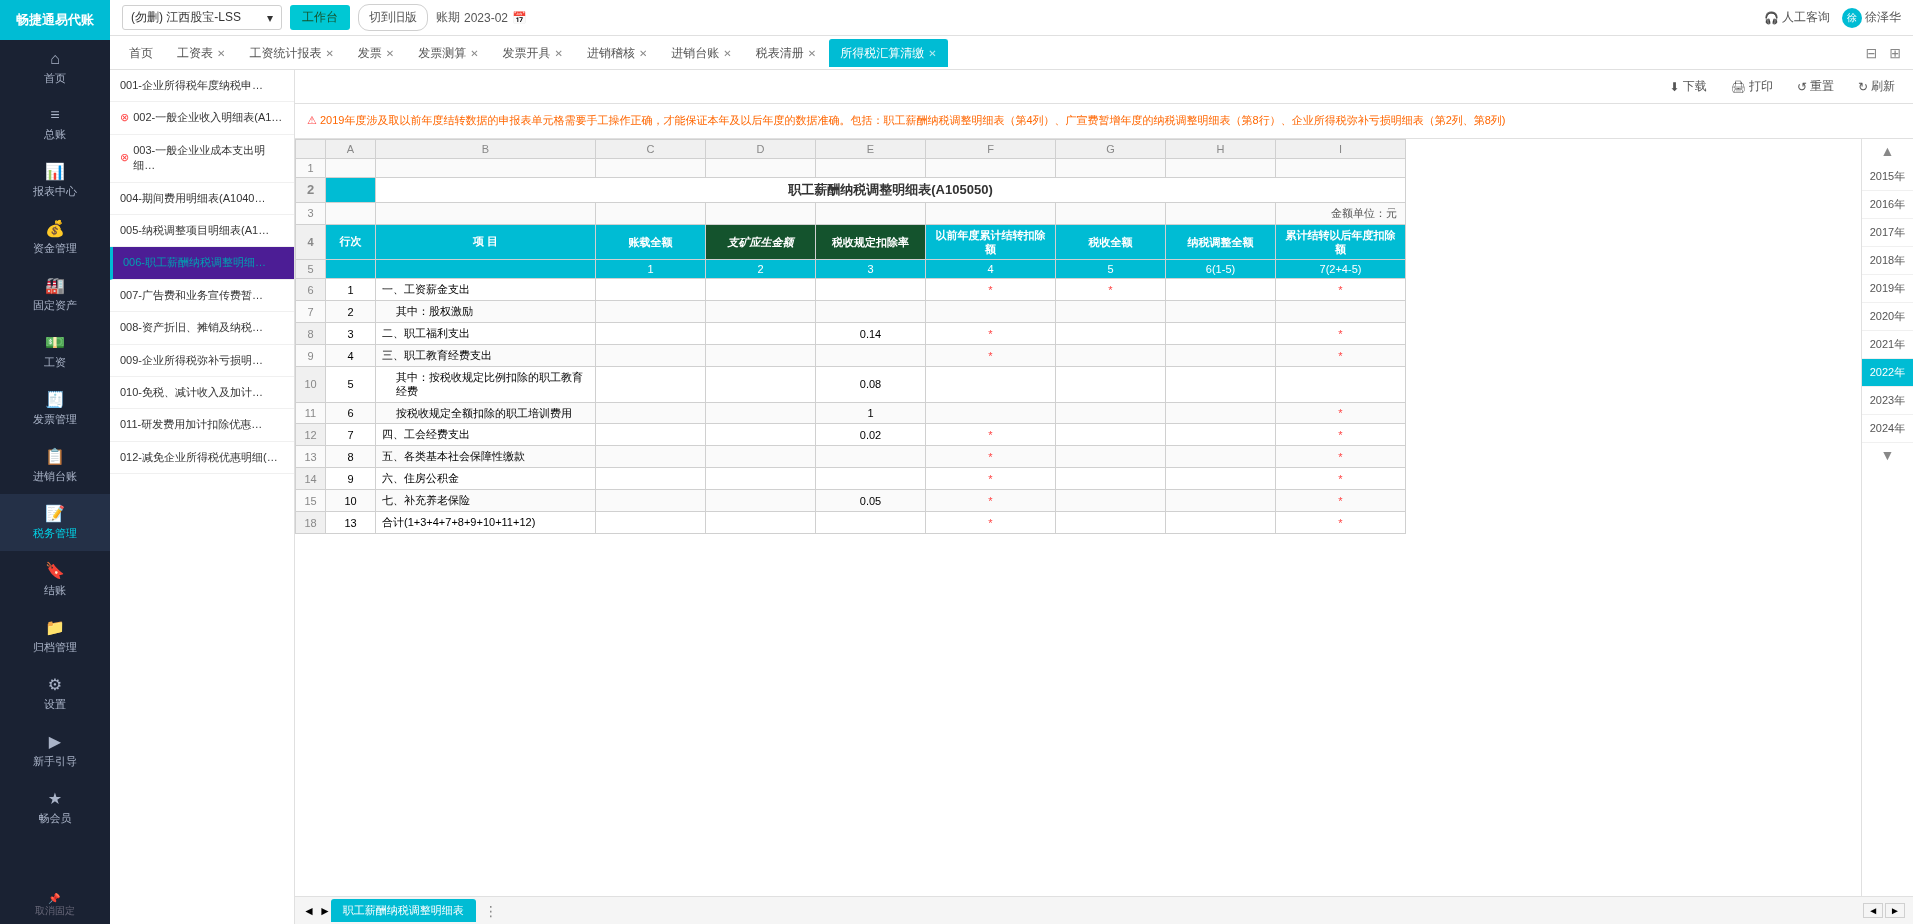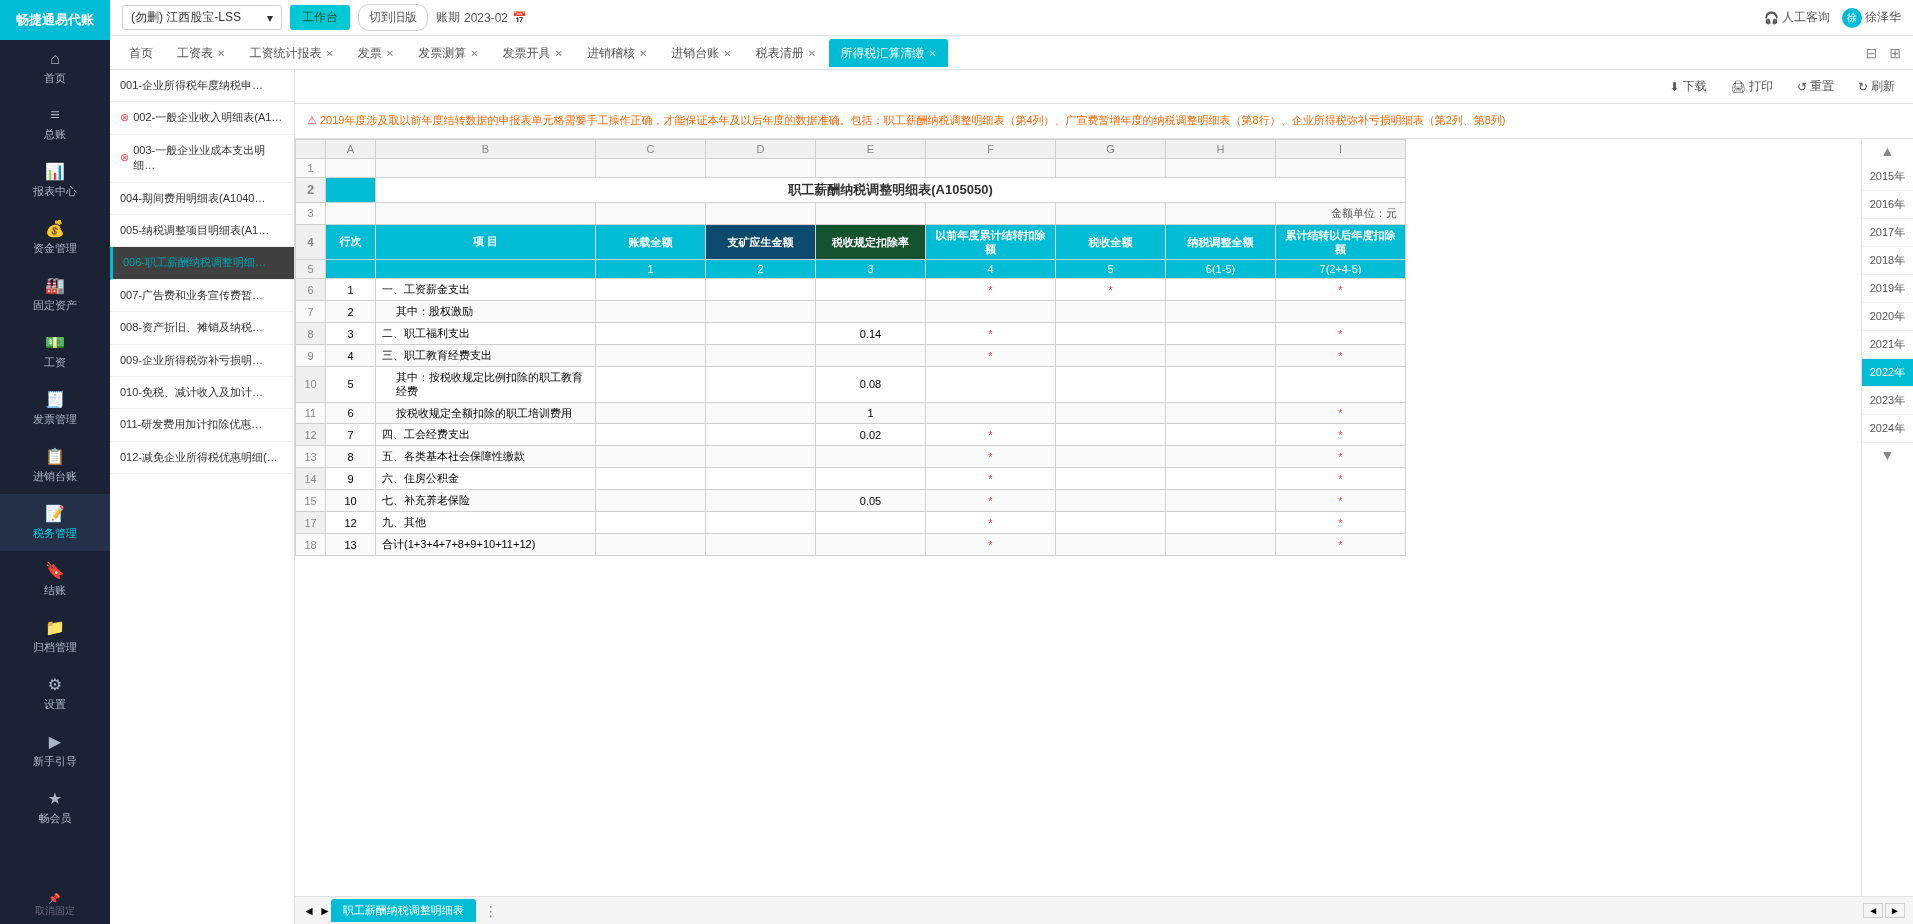--- a/index.html
+++ b/index.html
@@ -30,21 +30,21 @@
     .tab-close { font-size: 10px; color: inherit; opacity: 0.7; }
     .tabbar-right { margin-left: auto; display: flex; gap: 4px; }
     .tabbar-icon-btn { background: none; border: none; cursor: pointer; color: #888; font-size: 14px; padding: 2px 4px; }
 
     
     .content { flex: 1; display: flex; overflow: hidden; background: #f5f5f5; }
 
     
     .left-panel { width: 185px; background: #fff; border-right: 1px solid #e0e0e0; display: flex; flex-direction: column; flex-shrink: 0; overflow-y: auto; }
     .list-item { padding: 8px 10px; font-size: 11px; color: #333; cursor: pointer; border-bottom: 1px solid #f0f0f0; display: flex; align-items: center; gap: 4px; line-height: 1.4; }
-    .list-item.active { background: #404040; color: #00a0b0; border-left: 3px solid #00bcd4; }
+    .list-item.active { background: #4c1d95; color: #00a0b0; border-left: 3px solid #00bcd4; }
     .list-item .err-icon { color: #ff4444; font-size: 11px; }
 
     
     .work-area { flex: 1; display: flex; flex-direction: column; overflow: hidden; position: relative; }
 
     
     .toolbar { background: #fff; padding: 6px 12px; display: flex; align-items: center; gap: 12px; border-bottom: 1px solid #e0e0e0; flex-shrink: 0; }
     .toolbar-btn { background: none; border: none; cursor: pointer; font-size: 12px; color: #555; display: flex; align-items: center; gap: 3px; padding: 2px 6px; }
 
     
@@ -349,21 +349,21 @@
                 <td class="col-G"></td>
                 <td class="col-H"></td>
                 <td colspan="1" style="text-align:right; font-size:11px; color:#555; padding-right:8px;">金额单位：元</td>
               </tr>
 
               <tr class="col-header-row">
                 <td class="row-num" style="background:#f0f0f0; color:#888;">4</td>
                 <td class="col-A" style="background:#00bcd4; color:#fff; font-weight:bold;">行次</td>
                 <td class="col-B" style="background:#00bcd4; color:#fff; font-weight:bold;">项  目</td>
                 <td class="col-C" style="background:#00bcd4; color:#fff; font-weight:bold; white-space:normal; line-height:1.3;">账载全额</td>
-                <td class="col-D" style="background:#0c4a6e; color:#fff; font-weight:bold; white-space:normal; line-height:1.3;">支矿应生金额</td>
+                <td class="col-D" style="background:#14532d; color:#fff; font-weight:bold; white-space:normal; line-height:1.3;font-style:italic;">支矿应生金额</td>
                 <td class="col-E" style="background:#14532d; color:#fff; font-weight:bold; white-space:normal; line-height:1.3;">税收规定扣除率</td>
                 <td class="col-F" style="background:#00bcd4; color:#fff; font-weight:bold; white-space:normal; line-height:1.3;">以前年度累计结转扣除额</td>
                 <td class="col-G" style="background:#00bcd4; color:#fff; font-weight:bold; white-space:normal; line-height:1.3;">税收全额</td>
                 <td class="col-H" style="background:#00bcd4; color:#fff; font-weight:bold; white-space:normal; line-height:1.3;">纳税调整全额</td>
                 <td class="col-I" style="background:#00bcd4; color:#fff; font-weight:bold; white-space:normal; line-height:1.3;">累计结转以后年度扣除额</td>
               </tr>
 
               <tr class="col-subheader-row">
                 <td class="row-num" style="background:#f0f0f0; color:#888;">5</td>
                 <td class="col-A" style="background:#00bcd4; color:#fff;"></td>
@@ -485,32 +485,20 @@
                 <td class="col-H"></td>
                 <td class="col-I"><span class="asterisk">*</span></td>
               </tr>
               <tr class="data-row">
                 <td class="row-num">15</td>
                 <td class="col-A">10</td>
                 <td class="col-B">七、补充养老保险</td>
                 <td class="col-C"></td>
                 <td class="col-D"></td>
                 <td class="col-E">0.05</td>
-                <td class="col-F"><span class="asterisk">*</span></td>
-                <td class="col-G"></td>
-                <td class="col-H"></td>
-                <td class="col-I"><span class="asterisk">*</span></td>
-              </tr>
-              <tr class="data-row">
-                <td class="row-num">17</td>
-                <td class="col-A">12</td>
-                <td class="col-B">九、其他</td>
-                <td class="col-C"></td>
-                <td class="col-D"></td>
-                <td class="col-E"></td>
                 <td class="col-F"><span class="asterisk">*</span></td>
                 <td class="col-G"></td>
                 <td class="col-H"></td>
                 <td class="col-I"><span class="asterisk">*</span></td>
               </tr>
               <tr class="data-row">
                 <td class="row-num">18</td>
                 <td class="col-A">13</td>
                 <td class="col-B">合计(1+3+4+7+8+9+10+11+12)</td>
                 <td class="col-C"></td>

